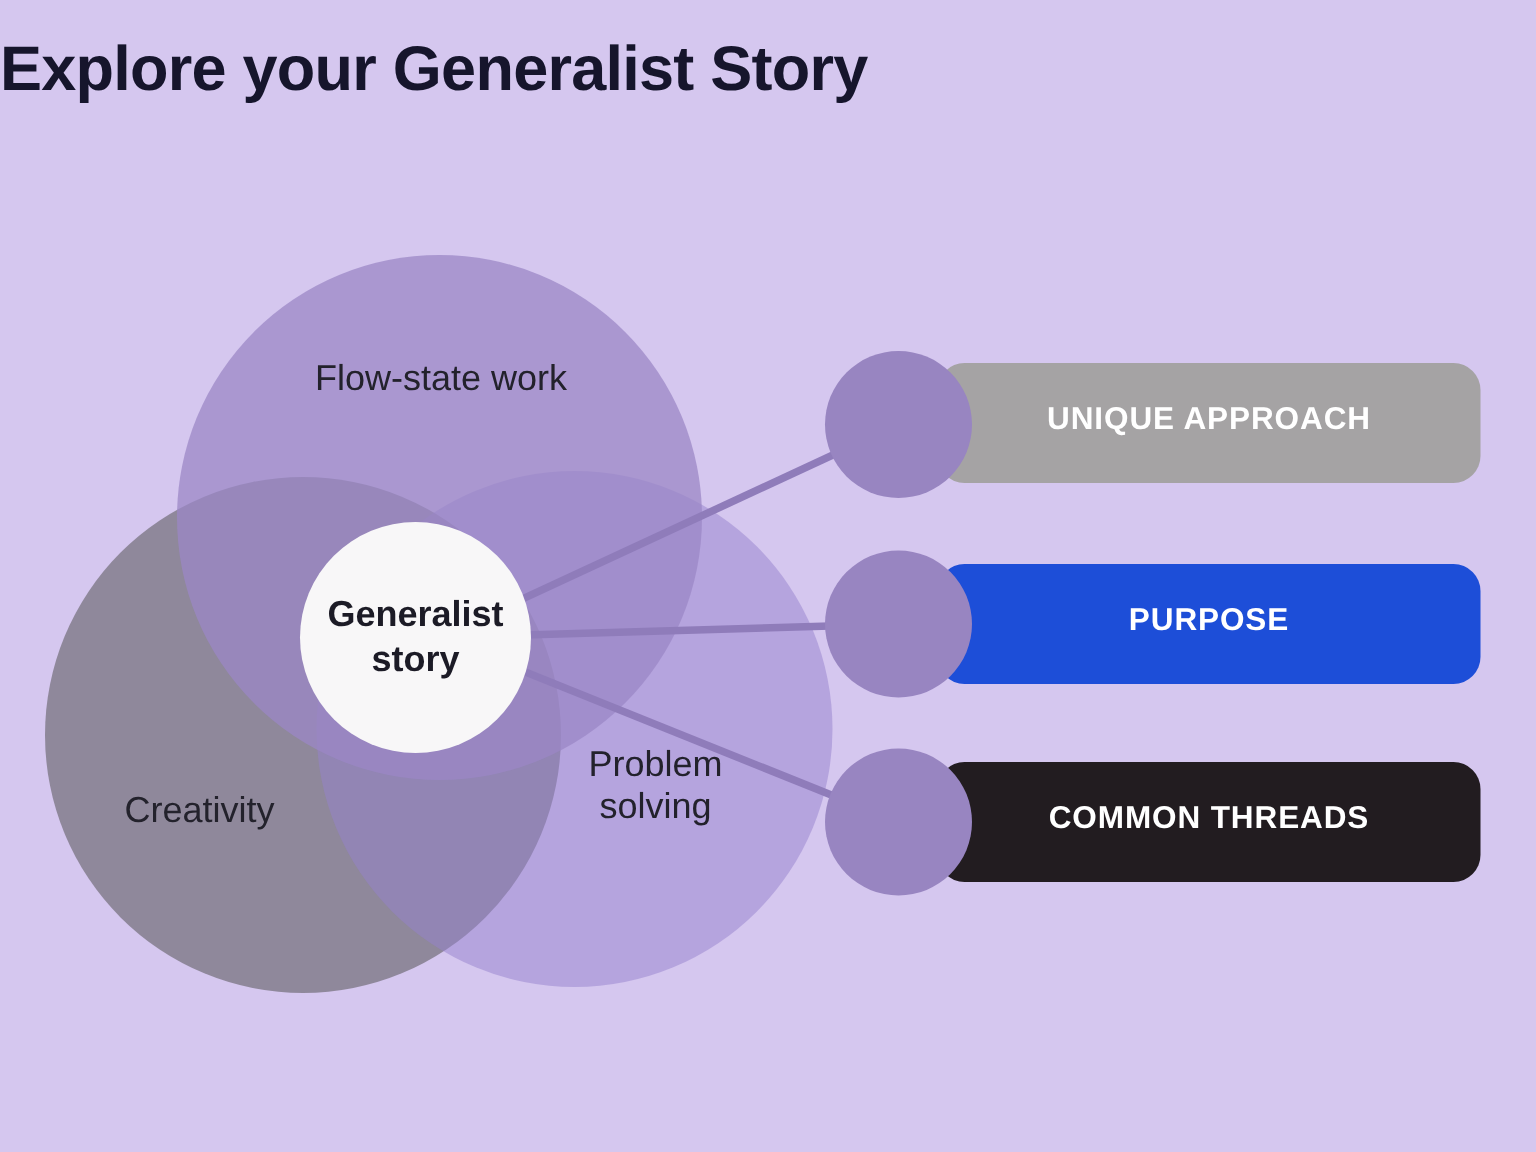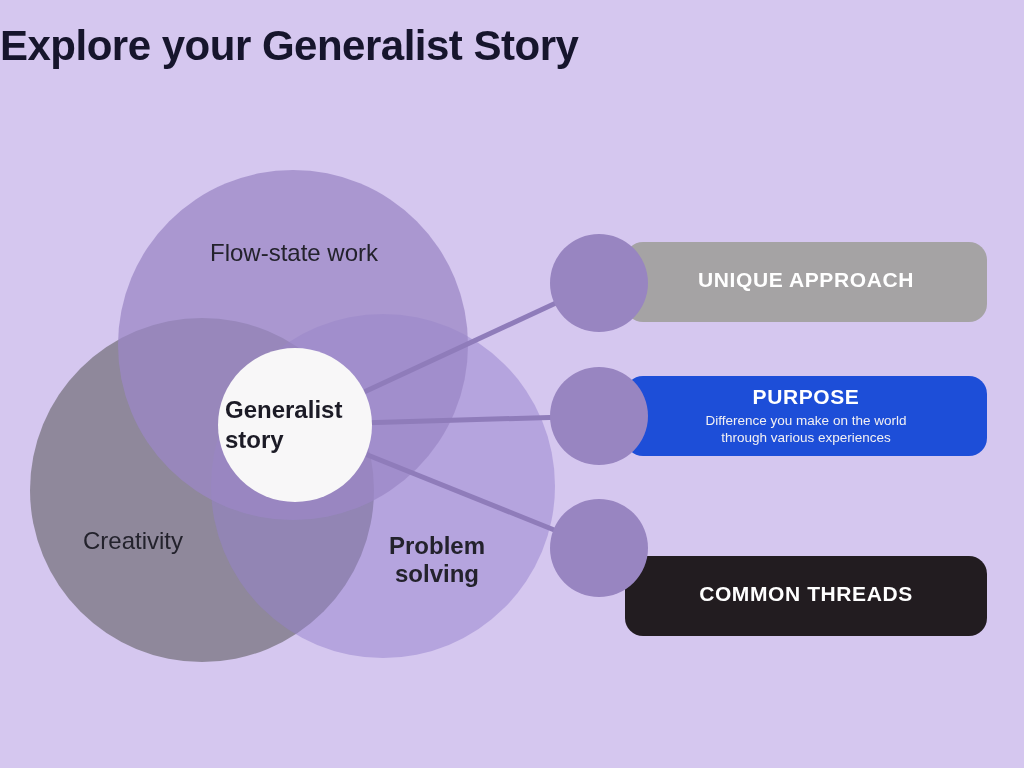--- a/index.html
+++ b/index.html
@@ -16,46 +16,46 @@
   }
   
   .vcircle { position: absolute; border-radius: 50%; }
   .vc-flow       { left: 118px; top: 170px; width: 350px; height: 350px; z-index: 3; }
   .vc-creativity { left:  30px; top: 318px; width: 344px; height: 344px; z-index: 1; }
   .vc-problem    { left: 211px; top: 314px; width: 344px; height: 344px; z-index: 2; }
   
   .connector-svg { position: absolute; left: 0; top: 0; z-index: 4; }
   
   .center-node {
-    position: absolute; left: 218px; top: 348px; width: 154px; height: 154px;
+    position: absolute; left: 200px; top: 348px; width: 154px; height: 154px;
     border-radius: 50%; z-index: 5;
-    display: flex; align-items: center; justify-content: center; 
+    display: flex; align-items: center; justify-content: center; text-align: center;
   }
   .center-node span {
     display: block; width: 140px;
     font-size: 24px; font-weight: bold; line-height: 30px; color: #1c1b26;
   }
   
   .vlabel {
     position: absolute; z-index: 8; text-align: center;
     font-size: 24px; color: #23222c; line-height: 28px; pointer-events: none;
   }
   .vl-flow       { left: 174px; top: 239px; width: 240px; }
   .vl-creativity { left:  53px; top: 527px; width: 160px; }
-  .vl-problem    { left: 377px; top: 532px; width: 120px; font-weight: bold; }
+  .vl-problem    { left: 377px; top: 496px; width: 120px; }
   
   .callout-box {
     position: absolute; left: 625px; width: 362px; height: 80px;
     border-radius: 18px; z-index: 6;
     display: flex; flex-direction: column; align-items: center; justify-content: center;
     text-align: center; color: #ffffff;
   }
   .cb-1 { top: 242px; }
   .cb-2 { top: 376px; }
-  .cb-3 { top: 508px; margin-top: 48px; }
+  .cb-3 { top: 508px; }
   .callout-title {
     margin: 0 0 4px 0; font-size: 21px; font-weight: bold; letter-spacing: 0.6px;
     color: #ffffff;
   }
   .callout-desc {
     margin: 0; font-size: 13.5px; line-height: 1.25; color: #f2f0f3;
   }
   .cb-1 .callout-desc { max-width: 228px; }
   .cb-2 .callout-desc { max-width: 220px; }
   .cb-3 .callout-desc { max-width: 300px; }
@@ -91,21 +91,20 @@
   <div class="vlabel vl-flow">Flow-state work</div>
   <div class="vlabel vl-problem">Problem solving</div>
 
   <div class="callout-box cb-1" style="background-color: rgb(165, 163, 164);">
     <h2 class="callout-title">UNIQUE APPROACH</h2>
   </div>
   <div class="node-circle nc-1" style="background-color: rgb(152, 133, 193);"></div>
 
   <div class="callout-box cb-2" style="background-color: #1d4ed8;">
     <h2 class="callout-title">PURPOSE</h2>
-    <p class="callout-desc">Difference you make on the world through various experiences</p>
   </div>
   <div class="node-circle nc-2" style="background-color: rgb(152, 133, 193);"></div>
 
   <div class="callout-box cb-3" style="background-color: rgb(34, 28, 32);">
     <h2 class="callout-title">COMMON THREADS</h2>
   </div>
   <div class="node-circle nc-3" style="background-color: rgb(152, 133, 193);"></div>
 
 </div>
 

